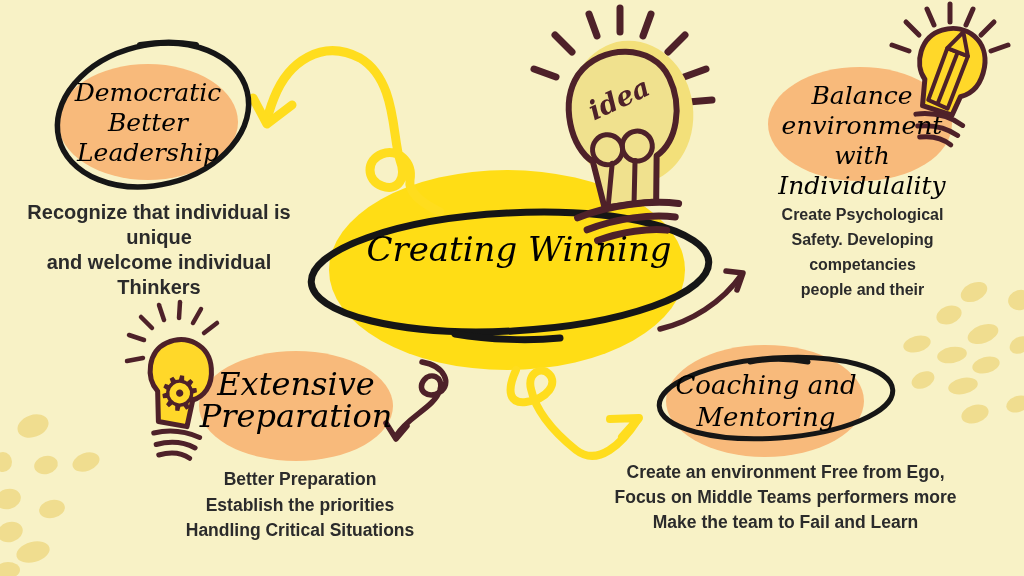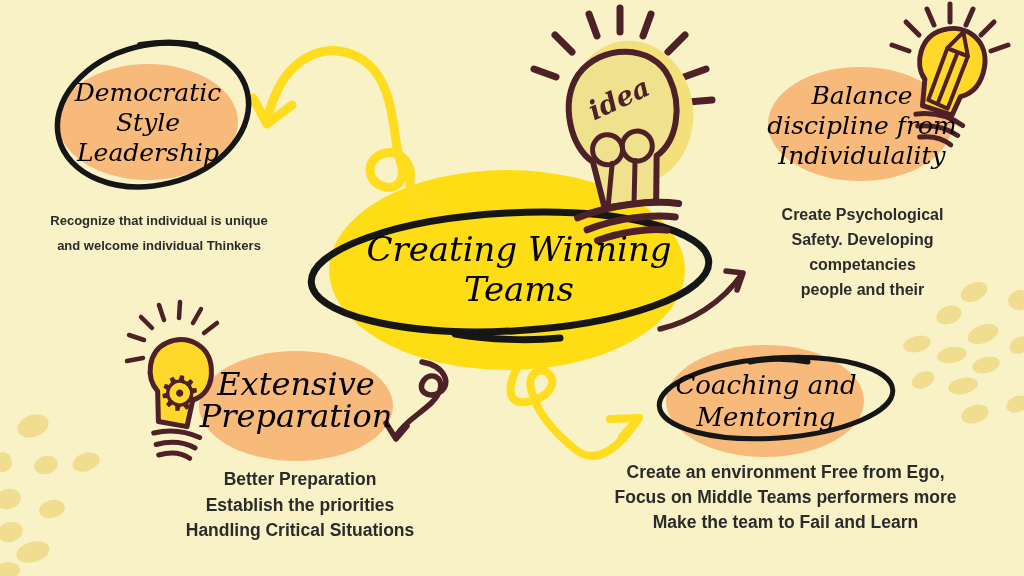--- a/index.html
+++ b/index.html
@@ -15,21 +15,21 @@
     pointer-events:none; z-index:2;
   }
   .txt { position:absolute; z-index:3; text-align:center; }
   .script {
     font-family:"DejaVu Serif", serif; font-style:italic;
     color:#000000; font-weight:400;text-align:center;
   }
   .t-node { font-size:25px; line-height:30px; width:220px; }
   .t-central { font-size:34px; line-height:40px; width:360px; left:339px; top:229px; }
   .desc { color:#2b2b2b; font-weight:700; }
-  .d-democratic { left:3px;   top:208px; width:312px; font-size:13px;   line-height:25px; }
+  .d-democratic { left:3px;   top:200px; width:312px; font-size:20px;   line-height:25px; }
   .d-balance    { left:760px; top:202px; width:205px; font-size:16px;   line-height:25px; }
   .d-extensive  { left:135px; top:467px; width:330px; font-size:17.5px; line-height:25.5px; }
   .d-coaching   { left:613px; top:460px; width:345px; font-size:17.5px; line-height:25px; }
   .line { display:block; }
 </style>
 </head>
 <body>
 
 <div class="canvas">
 
@@ -171,36 +171,35 @@
           <path d="M 160 436 C 175 430 192 430 206 434"></path>
           <path d="M 164 447 C 178 441 192 441 203 445"></path>
           <path d="M 168 457 C 180 452 191 452 199 456"></path>
         </g>
       </g>
     </g>
   </svg>
 
   <div class="txt script t-central">
     <span class="line">Creating Winning</span>
-    <span class="line">Teams</span>
   </div>
 
   <div class="txt script t-node" style="left:38px; top:78px;">
     <span class="line">Democratic</span>
-    <span class="line">Style</span>
+    <span class="line">Better</span>
     <span class="line">Leadership</span>
   </div>
   <div class="txt desc d-democratic">
     <span class="line">Recognize that individual is unique</span>
     <span class="line">and welcome individual Thinkers</span>
   </div>
 
   <div class="txt script t-node" style="left:752px; top:81px;">
     <span class="line">Balance</span>
-    <span class="line">discipline from</span>
+    <span class="line">environment with</span>
     <span class="line">Individulality</span>
   </div>
   <div class="txt desc d-balance">
     <span class="line">Create Psychological</span>
     <span class="line">Safety. Developing</span>
     <span class="line">competancies</span>
     <span class="line">people and their</span>
   </div>
 
   <div class="txt script t-node" style="left:186px; top:368px; font-size:32px; line-height:32px;">

